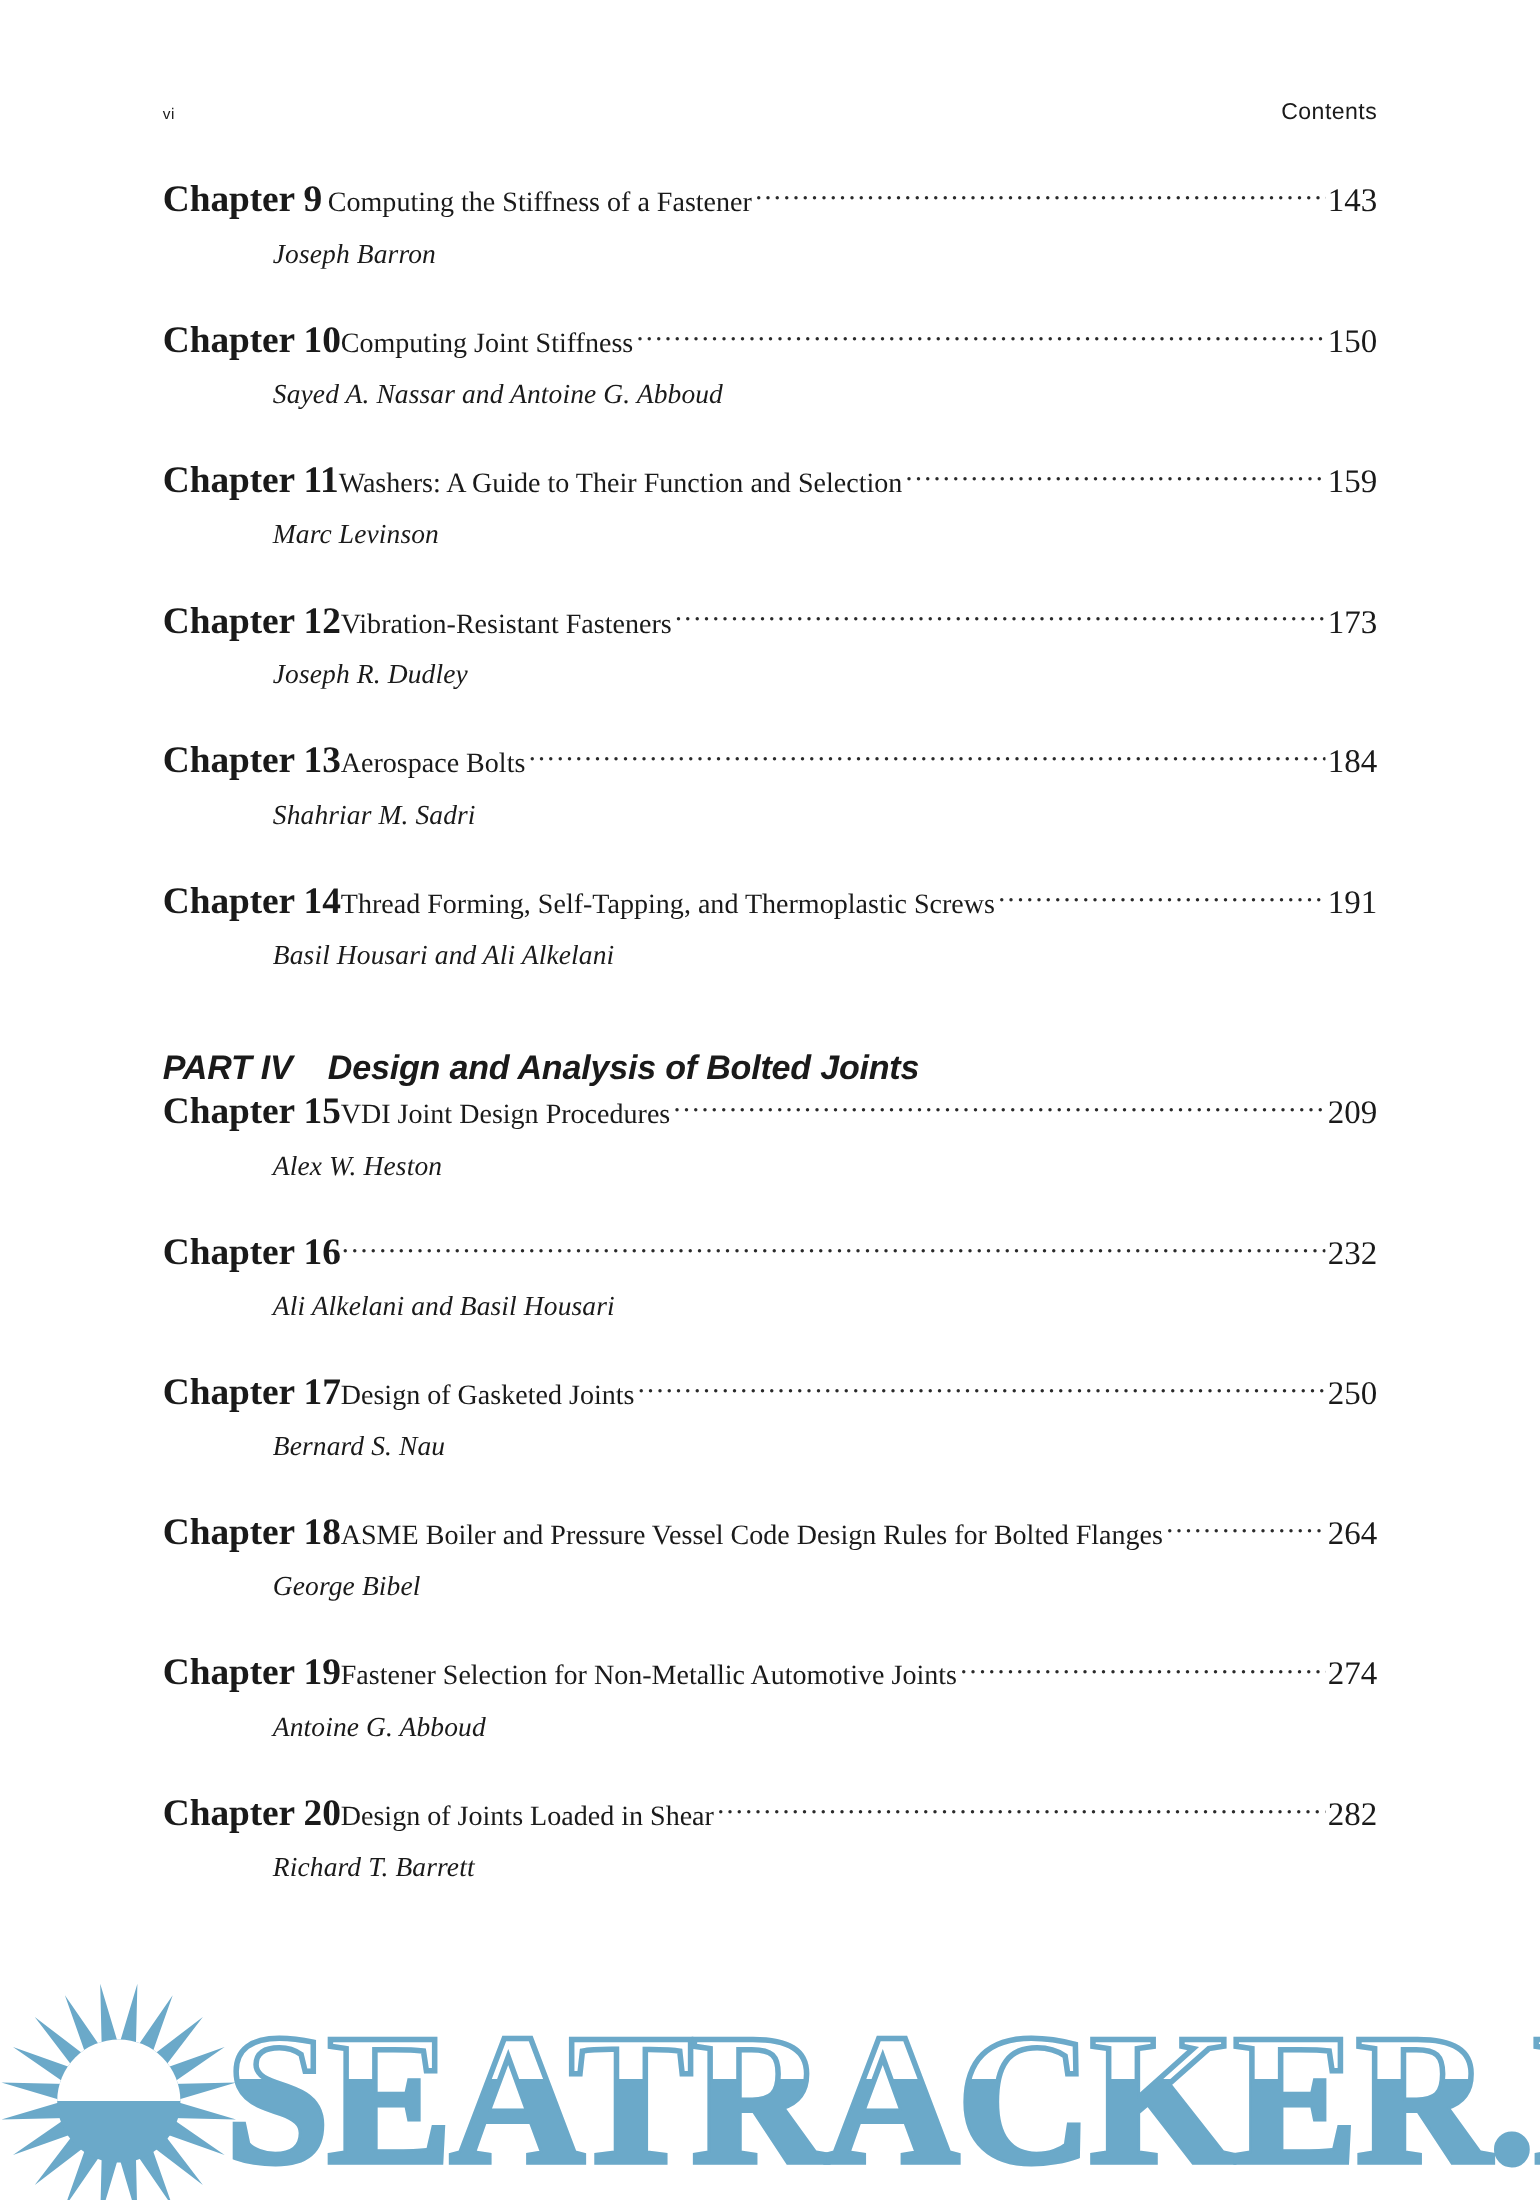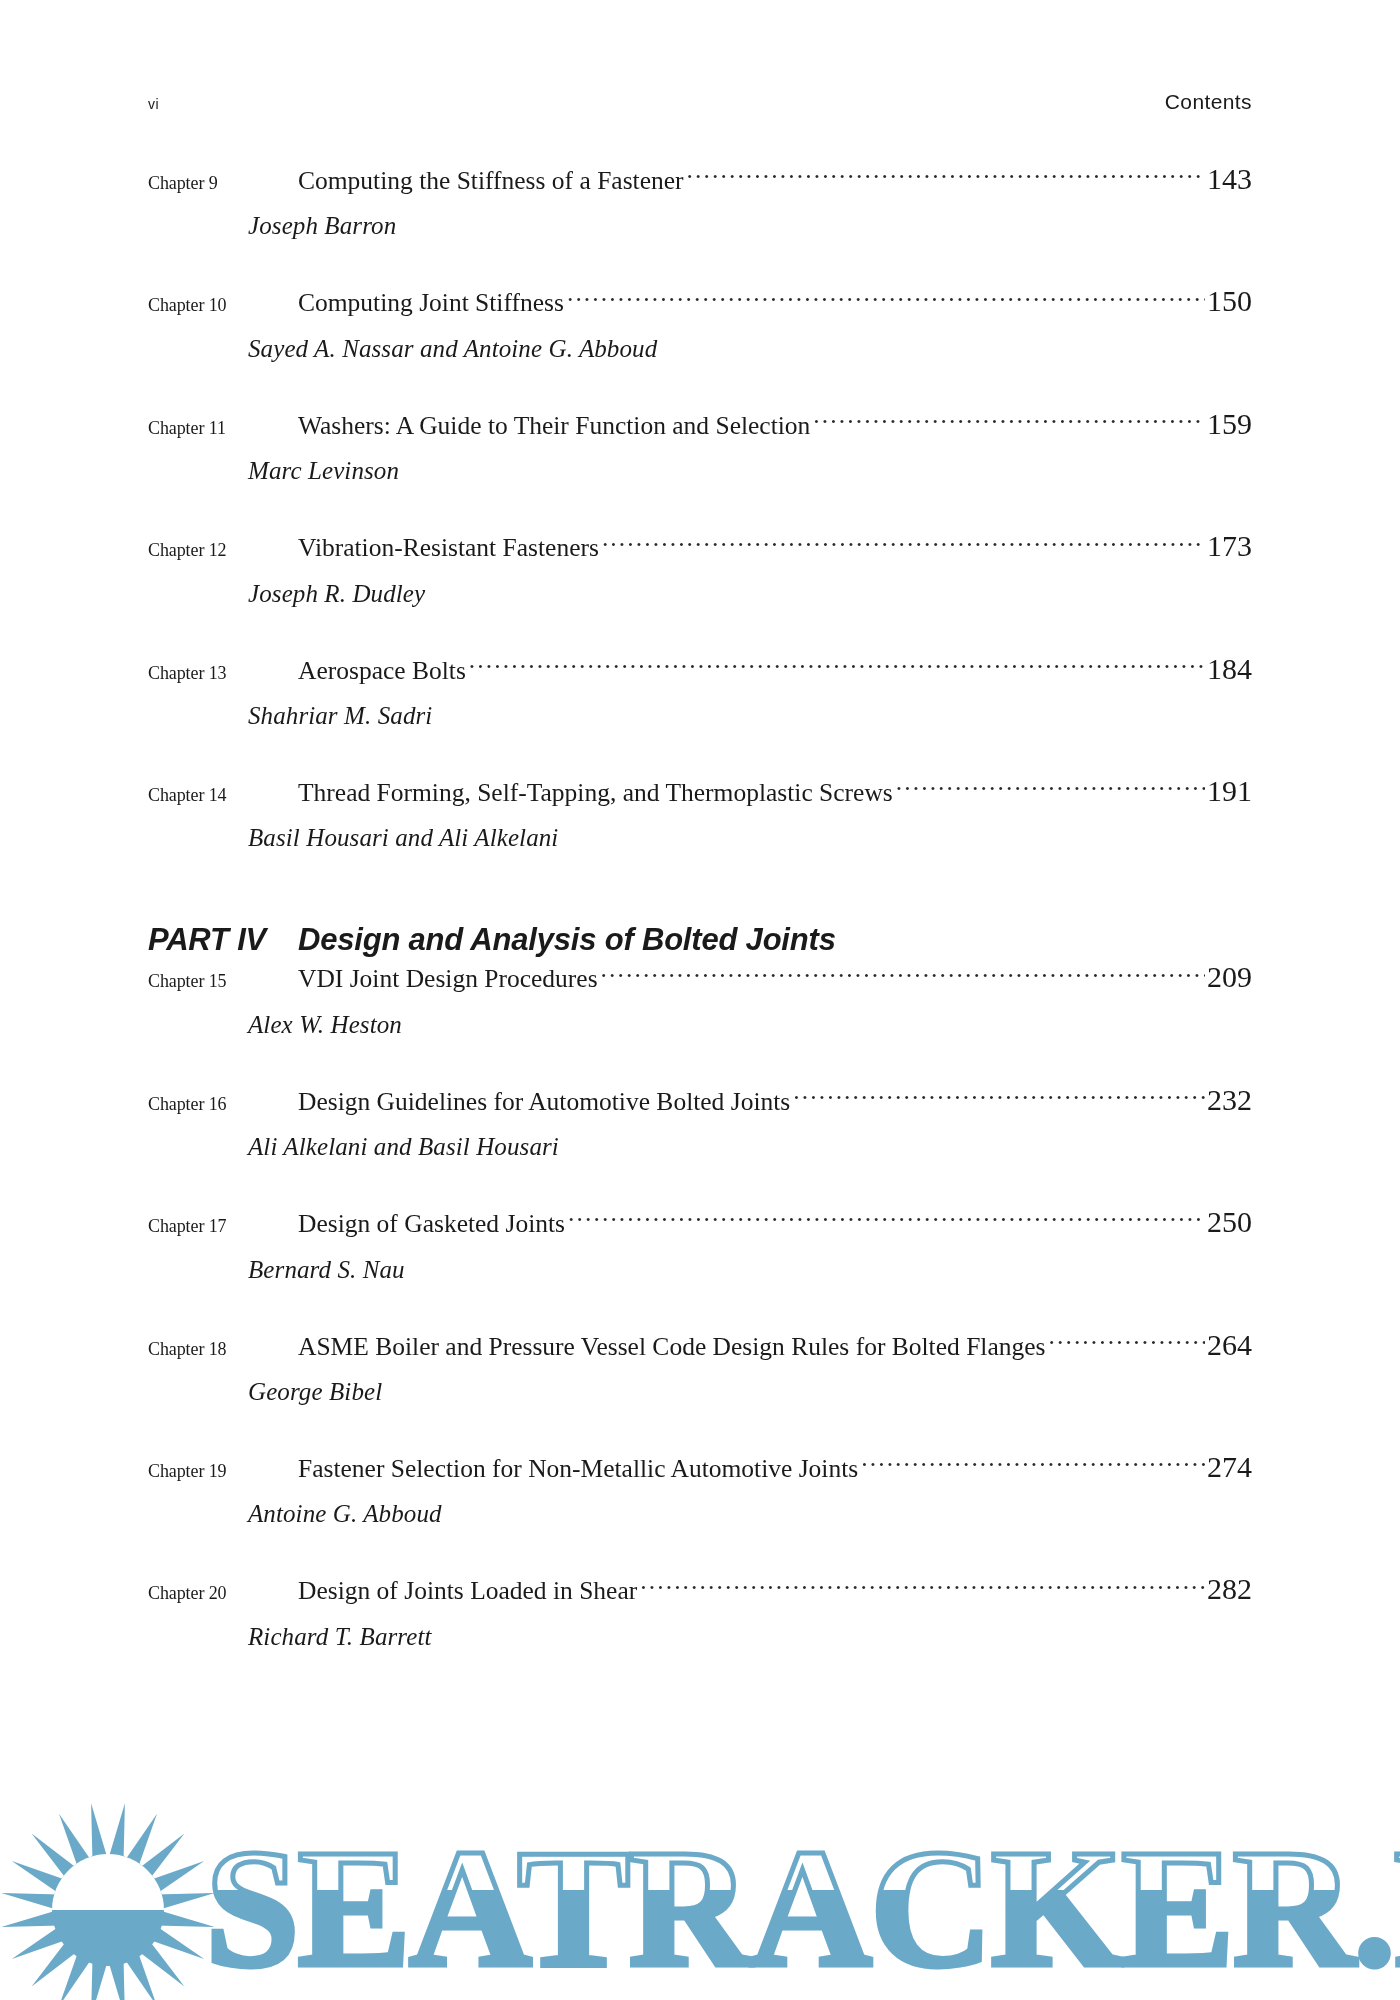--- a/index.html
+++ b/index.html
@@ -57,24 +57,24 @@
   .entry-line {
     display: flex;
     align-items: baseline;
     width: 100%;
     font-size: 25.5px;
     line-height: 1.28;
   }
 
   .chap-label {
     flex: 0 0 150px;
-    font-weight: normal;
+    font-weight: bold;
     white-space: nowrap;
     letter-spacing: -0.1px;
-    font-size: 18px;
+    font-size: 34px;
   }
 
   .chap-title {
     white-space: nowrap;
     padding-right: 2px;
   }
 
   .leader {
     flex: 1 1 auto;
     position: relative;
@@ -207,21 +207,20 @@
           <span class="chap-label">Chapter 15</span>
           <span class="chap-title">VDI Joint Design Procedures</span>
           <span class="leader"></span>
           <span class="page-no">209</span>
         </div>
         <div class="authors">Alex W. Heston</div>
       </div>
       <div class="entry">
         <div class="entry-line">
           <span class="chap-label">Chapter 16</span>
-          <span class="chap-title">Design Guidelines for Automotive Bolted Joints</span>
           <span class="leader"></span>
           <span class="page-no">232</span>
         </div>
         <div class="authors">Ali Alkelani and Basil Housari</div>
       </div>
       <div class="entry">
         <div class="entry-line">
           <span class="chap-label">Chapter 17</span>
           <span class="chap-title">Design of Gasketed Joints</span>
           <span class="leader"></span>

